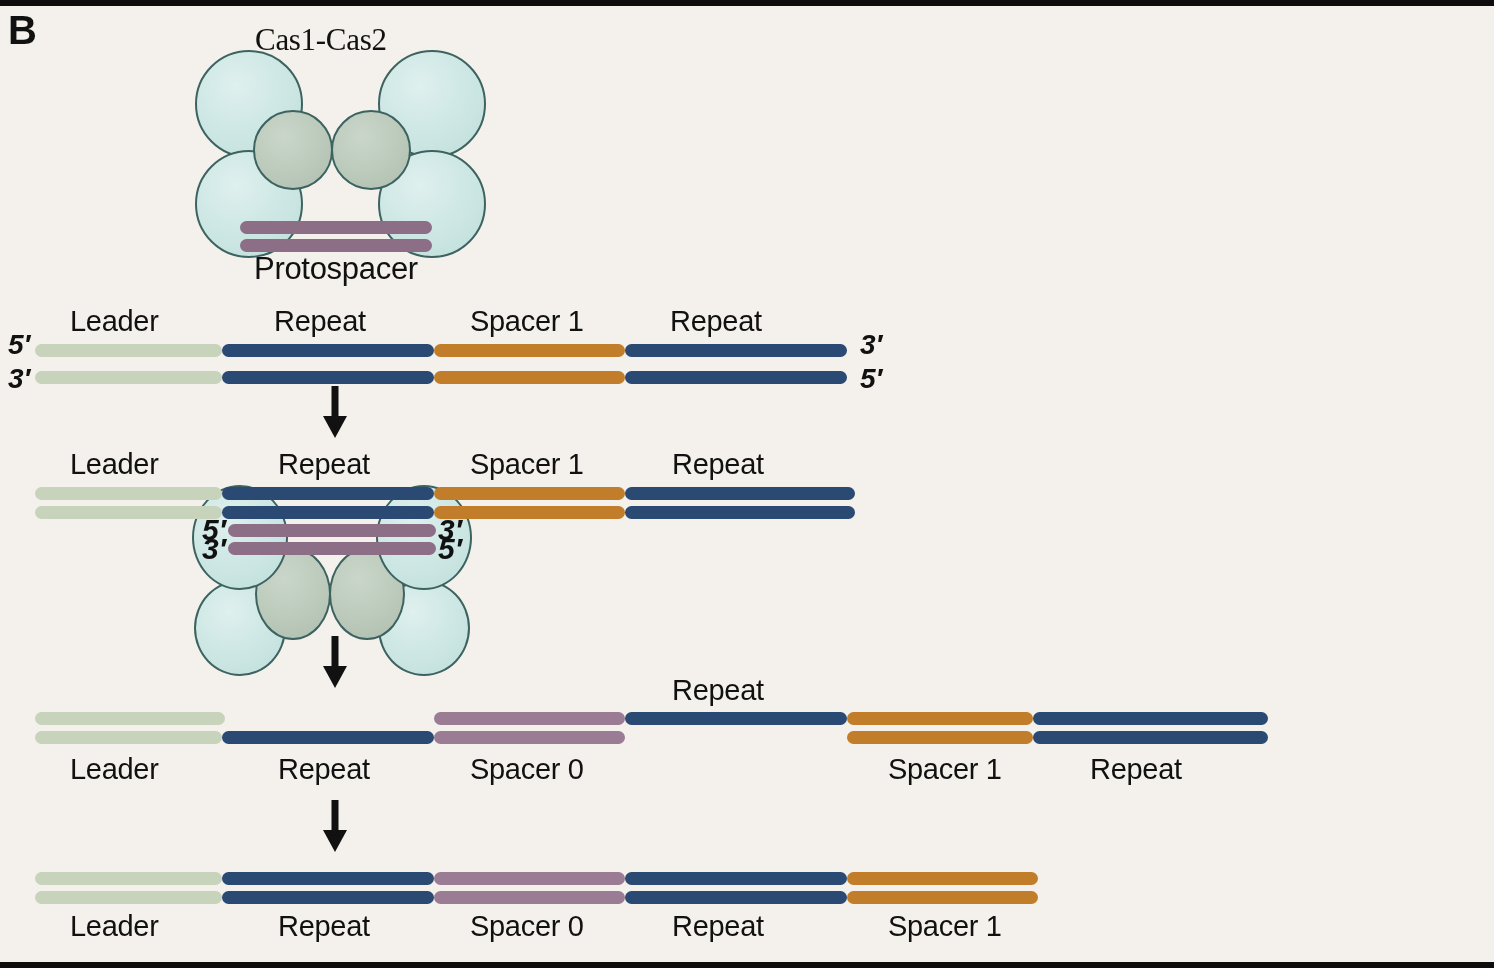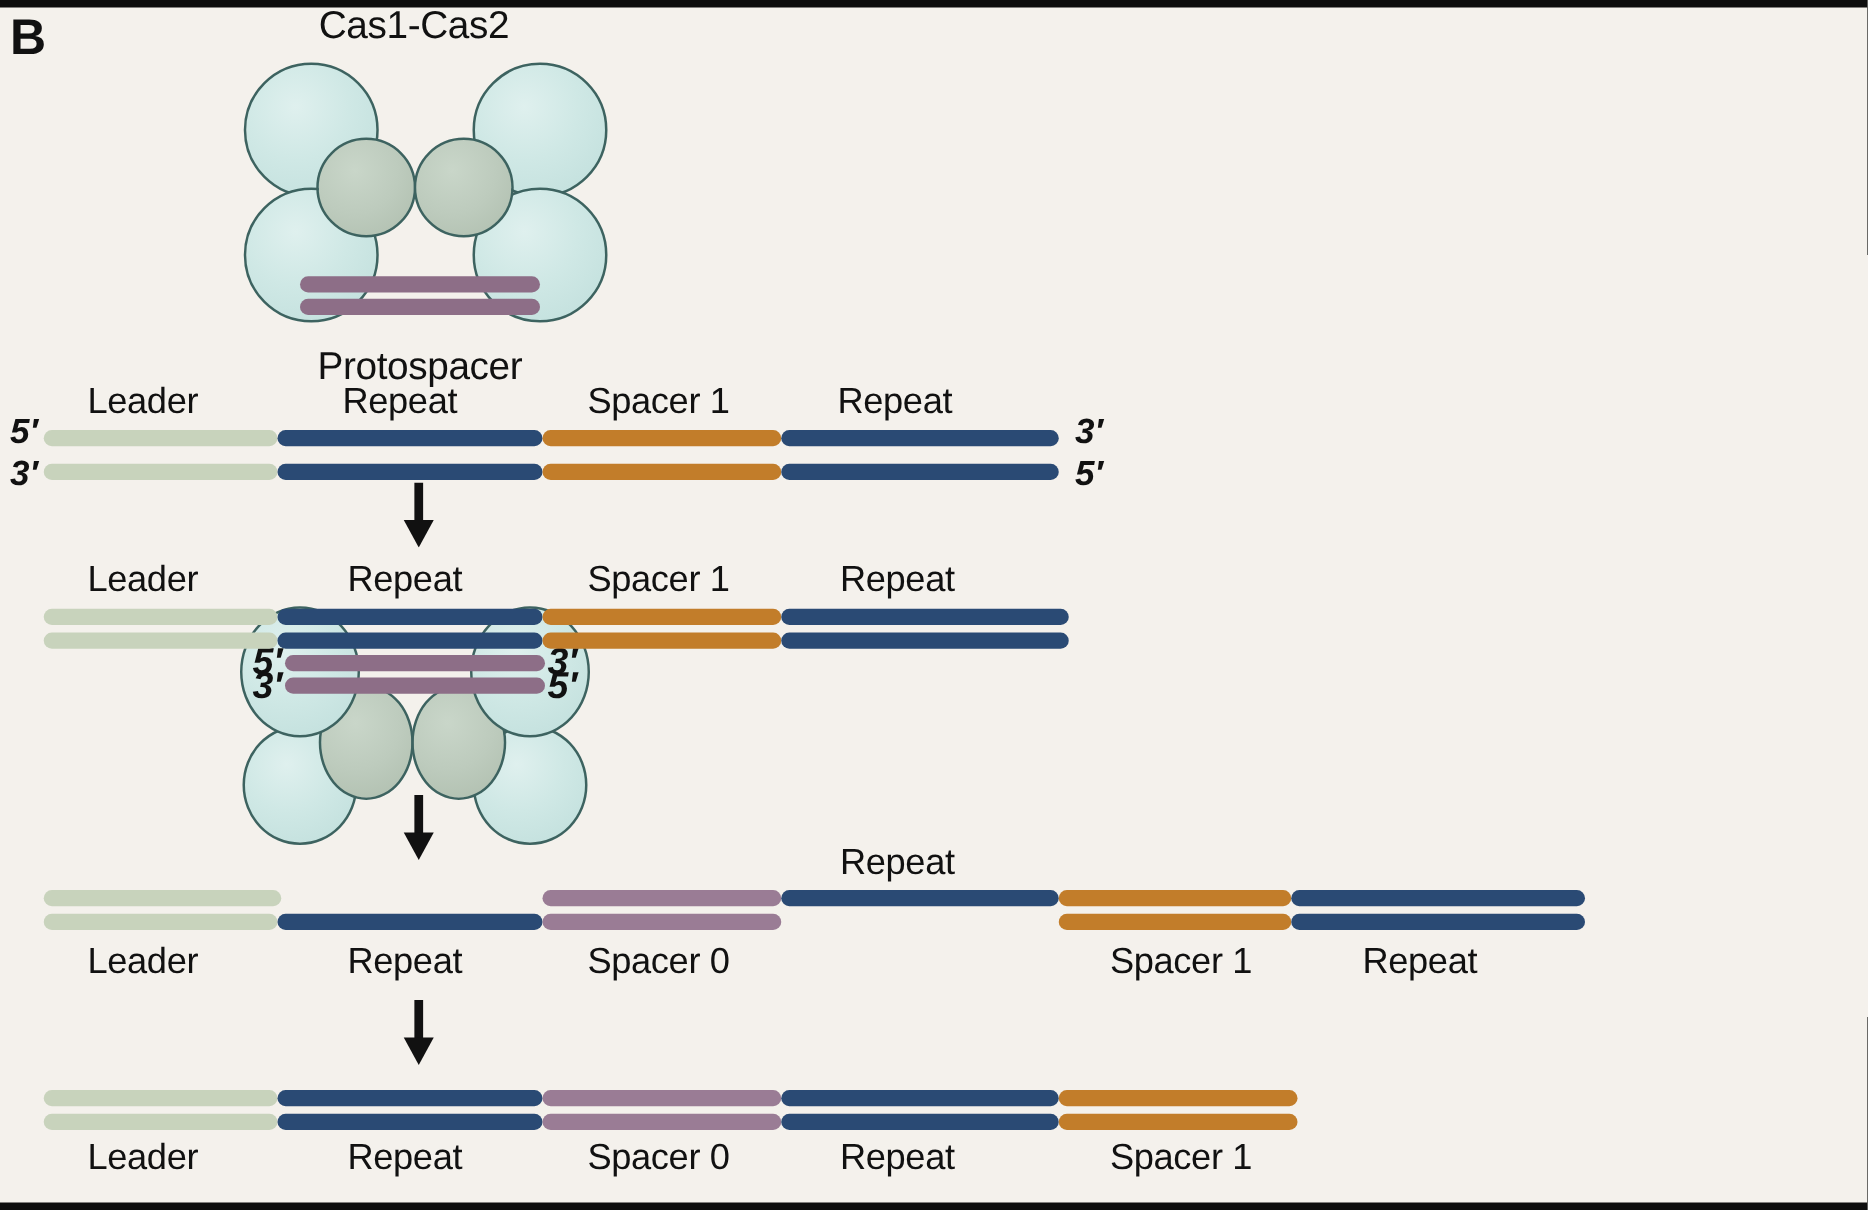--- a/index.html
+++ b/index.html
@@ -95,34 +95,34 @@
 <body>
 
 <div id="stage">
 
   <div class="topbar"></div>
   <div class="botbar"></div>
 
   <div class="panel-letter">B</div>
 
   <div>
-    <div class="lbl big" style="left:255px; top:2px;">Cas1-Cas2</div>
+    <div class="lbl big" style="left:255px; top:22px;font-family:Liberation Serif, serif;">Cas1-Cas2</div>
 
     <div class="blob cas1" style="left:195px; top:50px;  width:108px; height:108px;"></div>
     <div class="blob cas1" style="left:378px; top:50px;  width:108px; height:108px;"></div>
     <div class="blob cas1" style="left:195px; top:150px; width:108px; height:108px;"></div>
     <div class="blob cas1" style="left:378px; top:150px; width:108px; height:108px;"></div>
 
     <div class="blob cas2" style="left:253px; top:110px; width:80px; height:80px;"></div>
     <div class="blob cas2" style="left:331px; top:110px; width:80px; height:80px;"></div>
 
     <div class="pspacer" style="left:240px; top:221px; width:192px;"></div>
     <div class="pspacer" style="left:240px; top:239px; width:192px;"></div>
 
-    <div class="lbl big" style="left:254px; top:251px;margin-top:24px;">Protospacer</div>
+    <div class="lbl big" style="left:254px; top:251px;">Protospacer</div>
   </div>
 
   <div>
 
     <div class="blob cas1" style="left:194px; top:580px; width:92px; height:96px;"></div>
     <div class="blob cas1" style="left:378px; top:580px; width:92px; height:96px;"></div>
 
     <div class="blob cas2" style="left:255px; top:548px; width:76px; height:92px;"></div>
     <div class="blob cas2" style="left:329px; top:548px; width:76px; height:92px;"></div>
 

